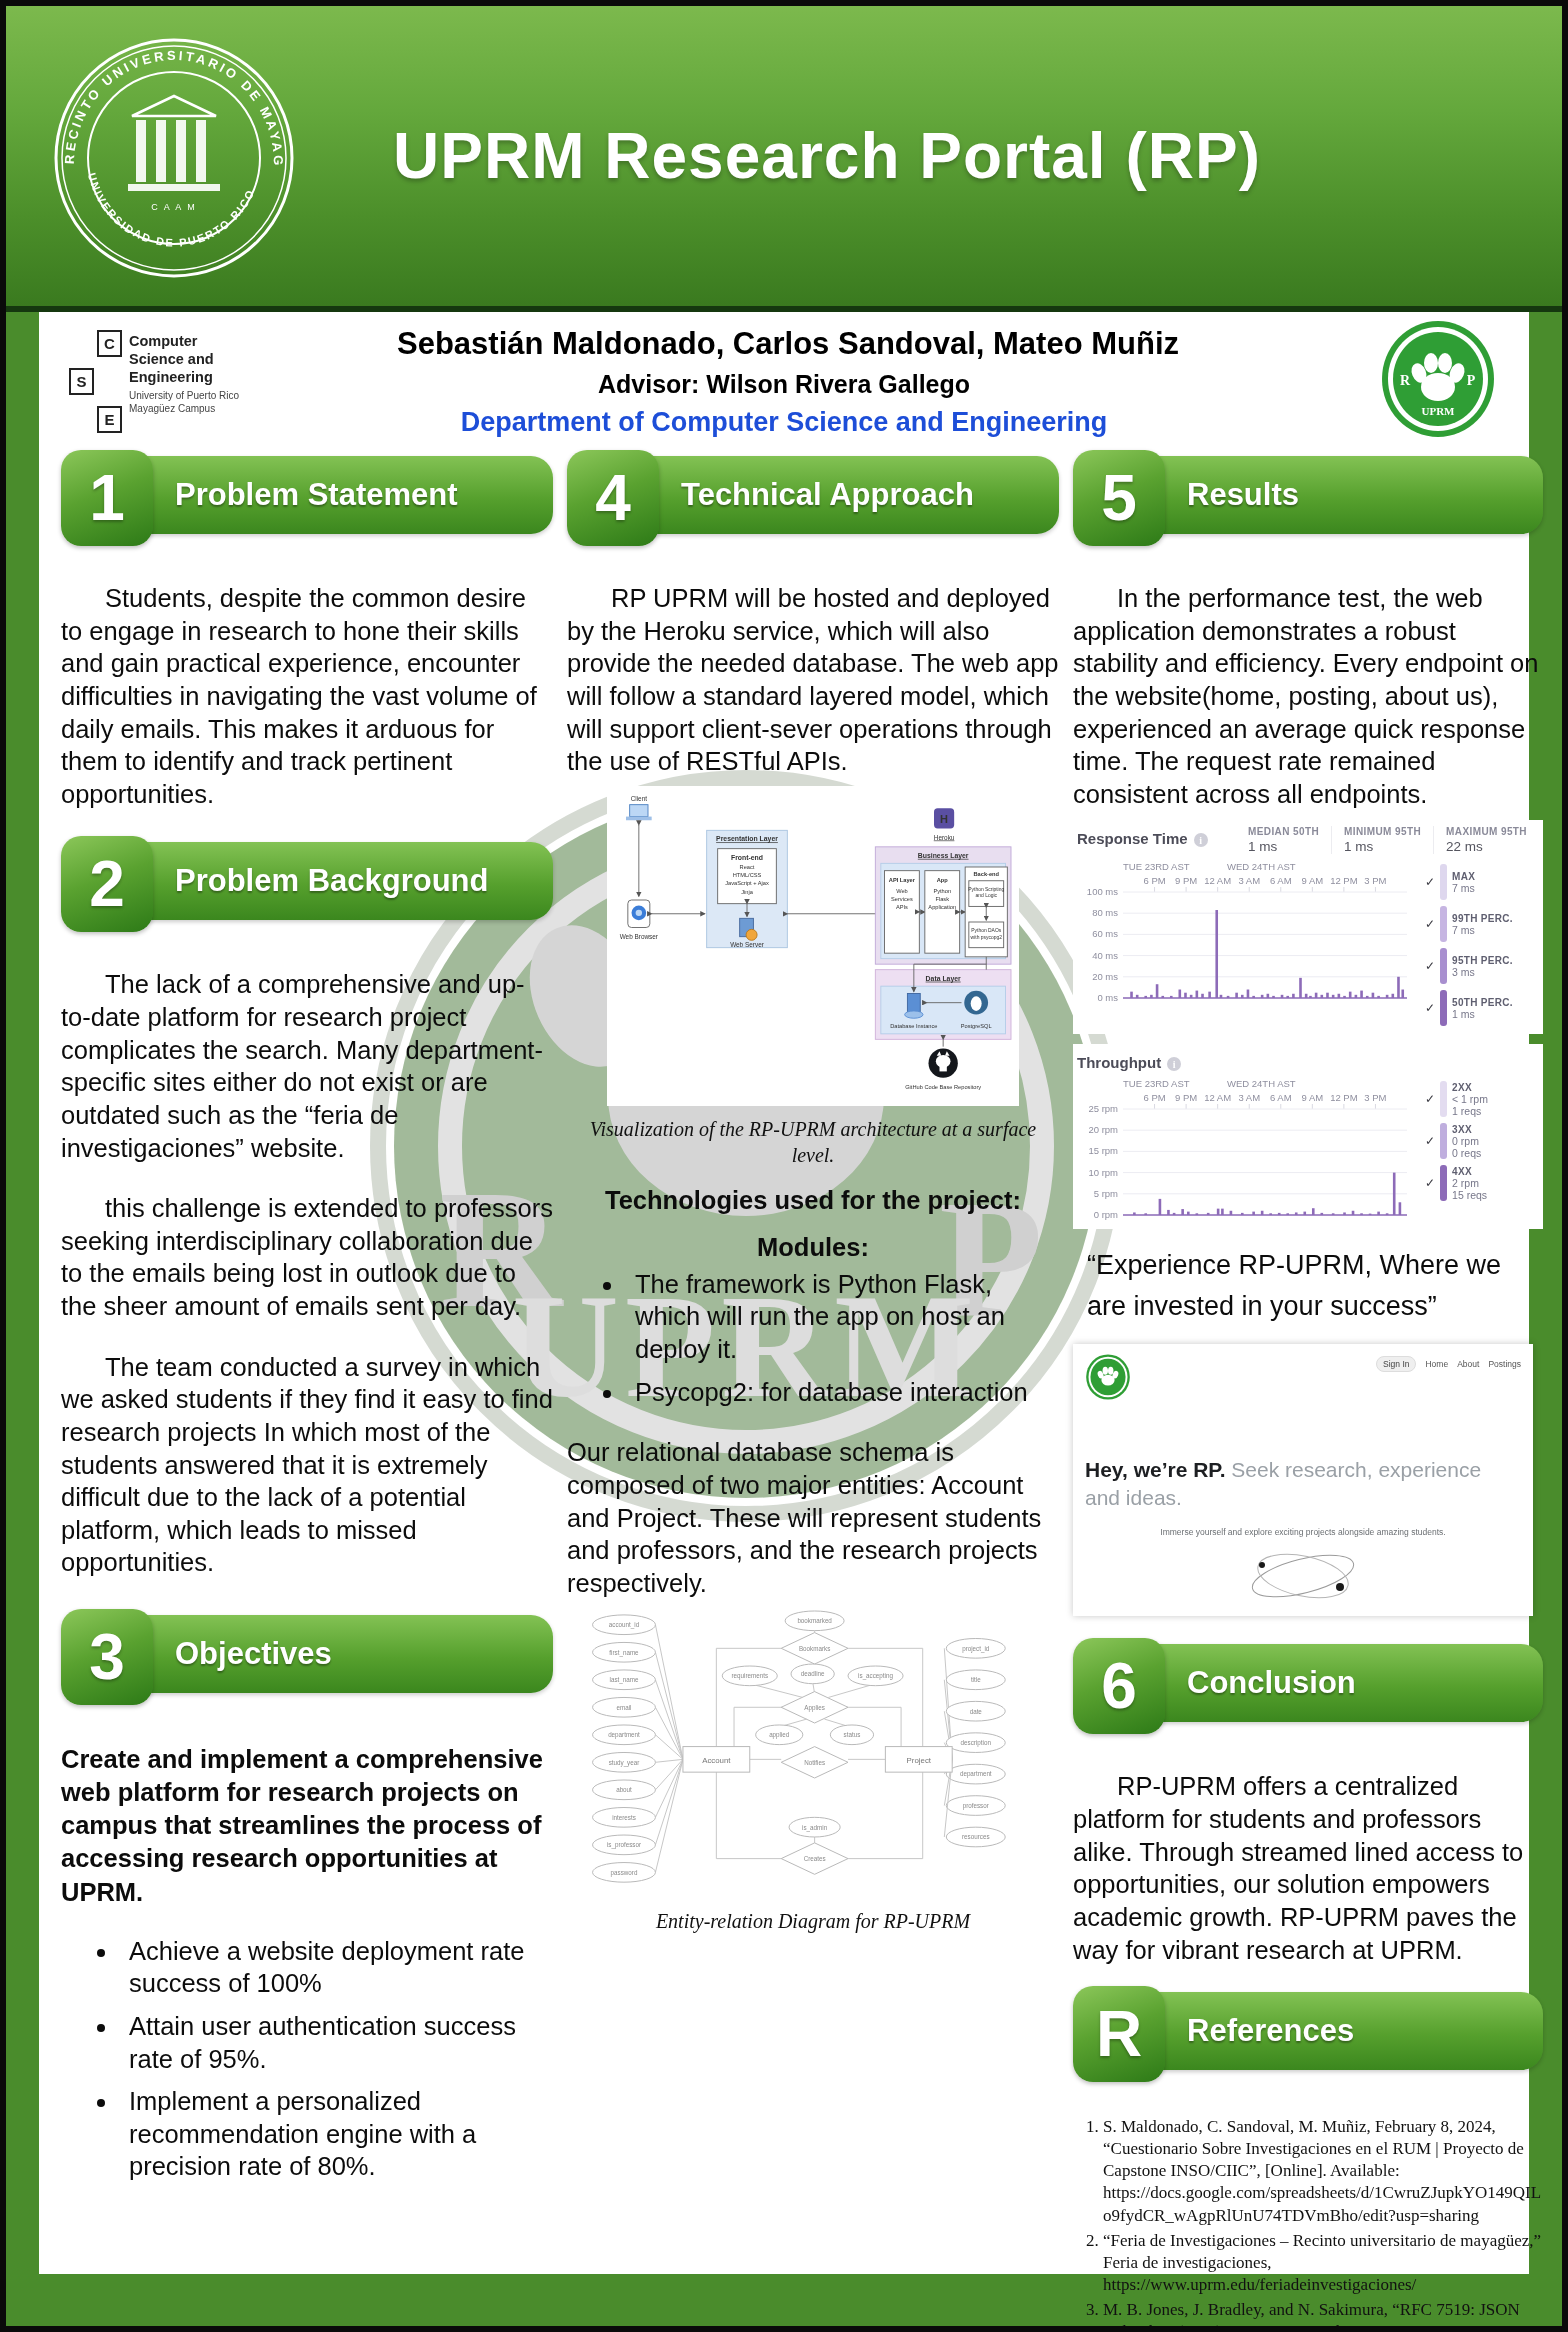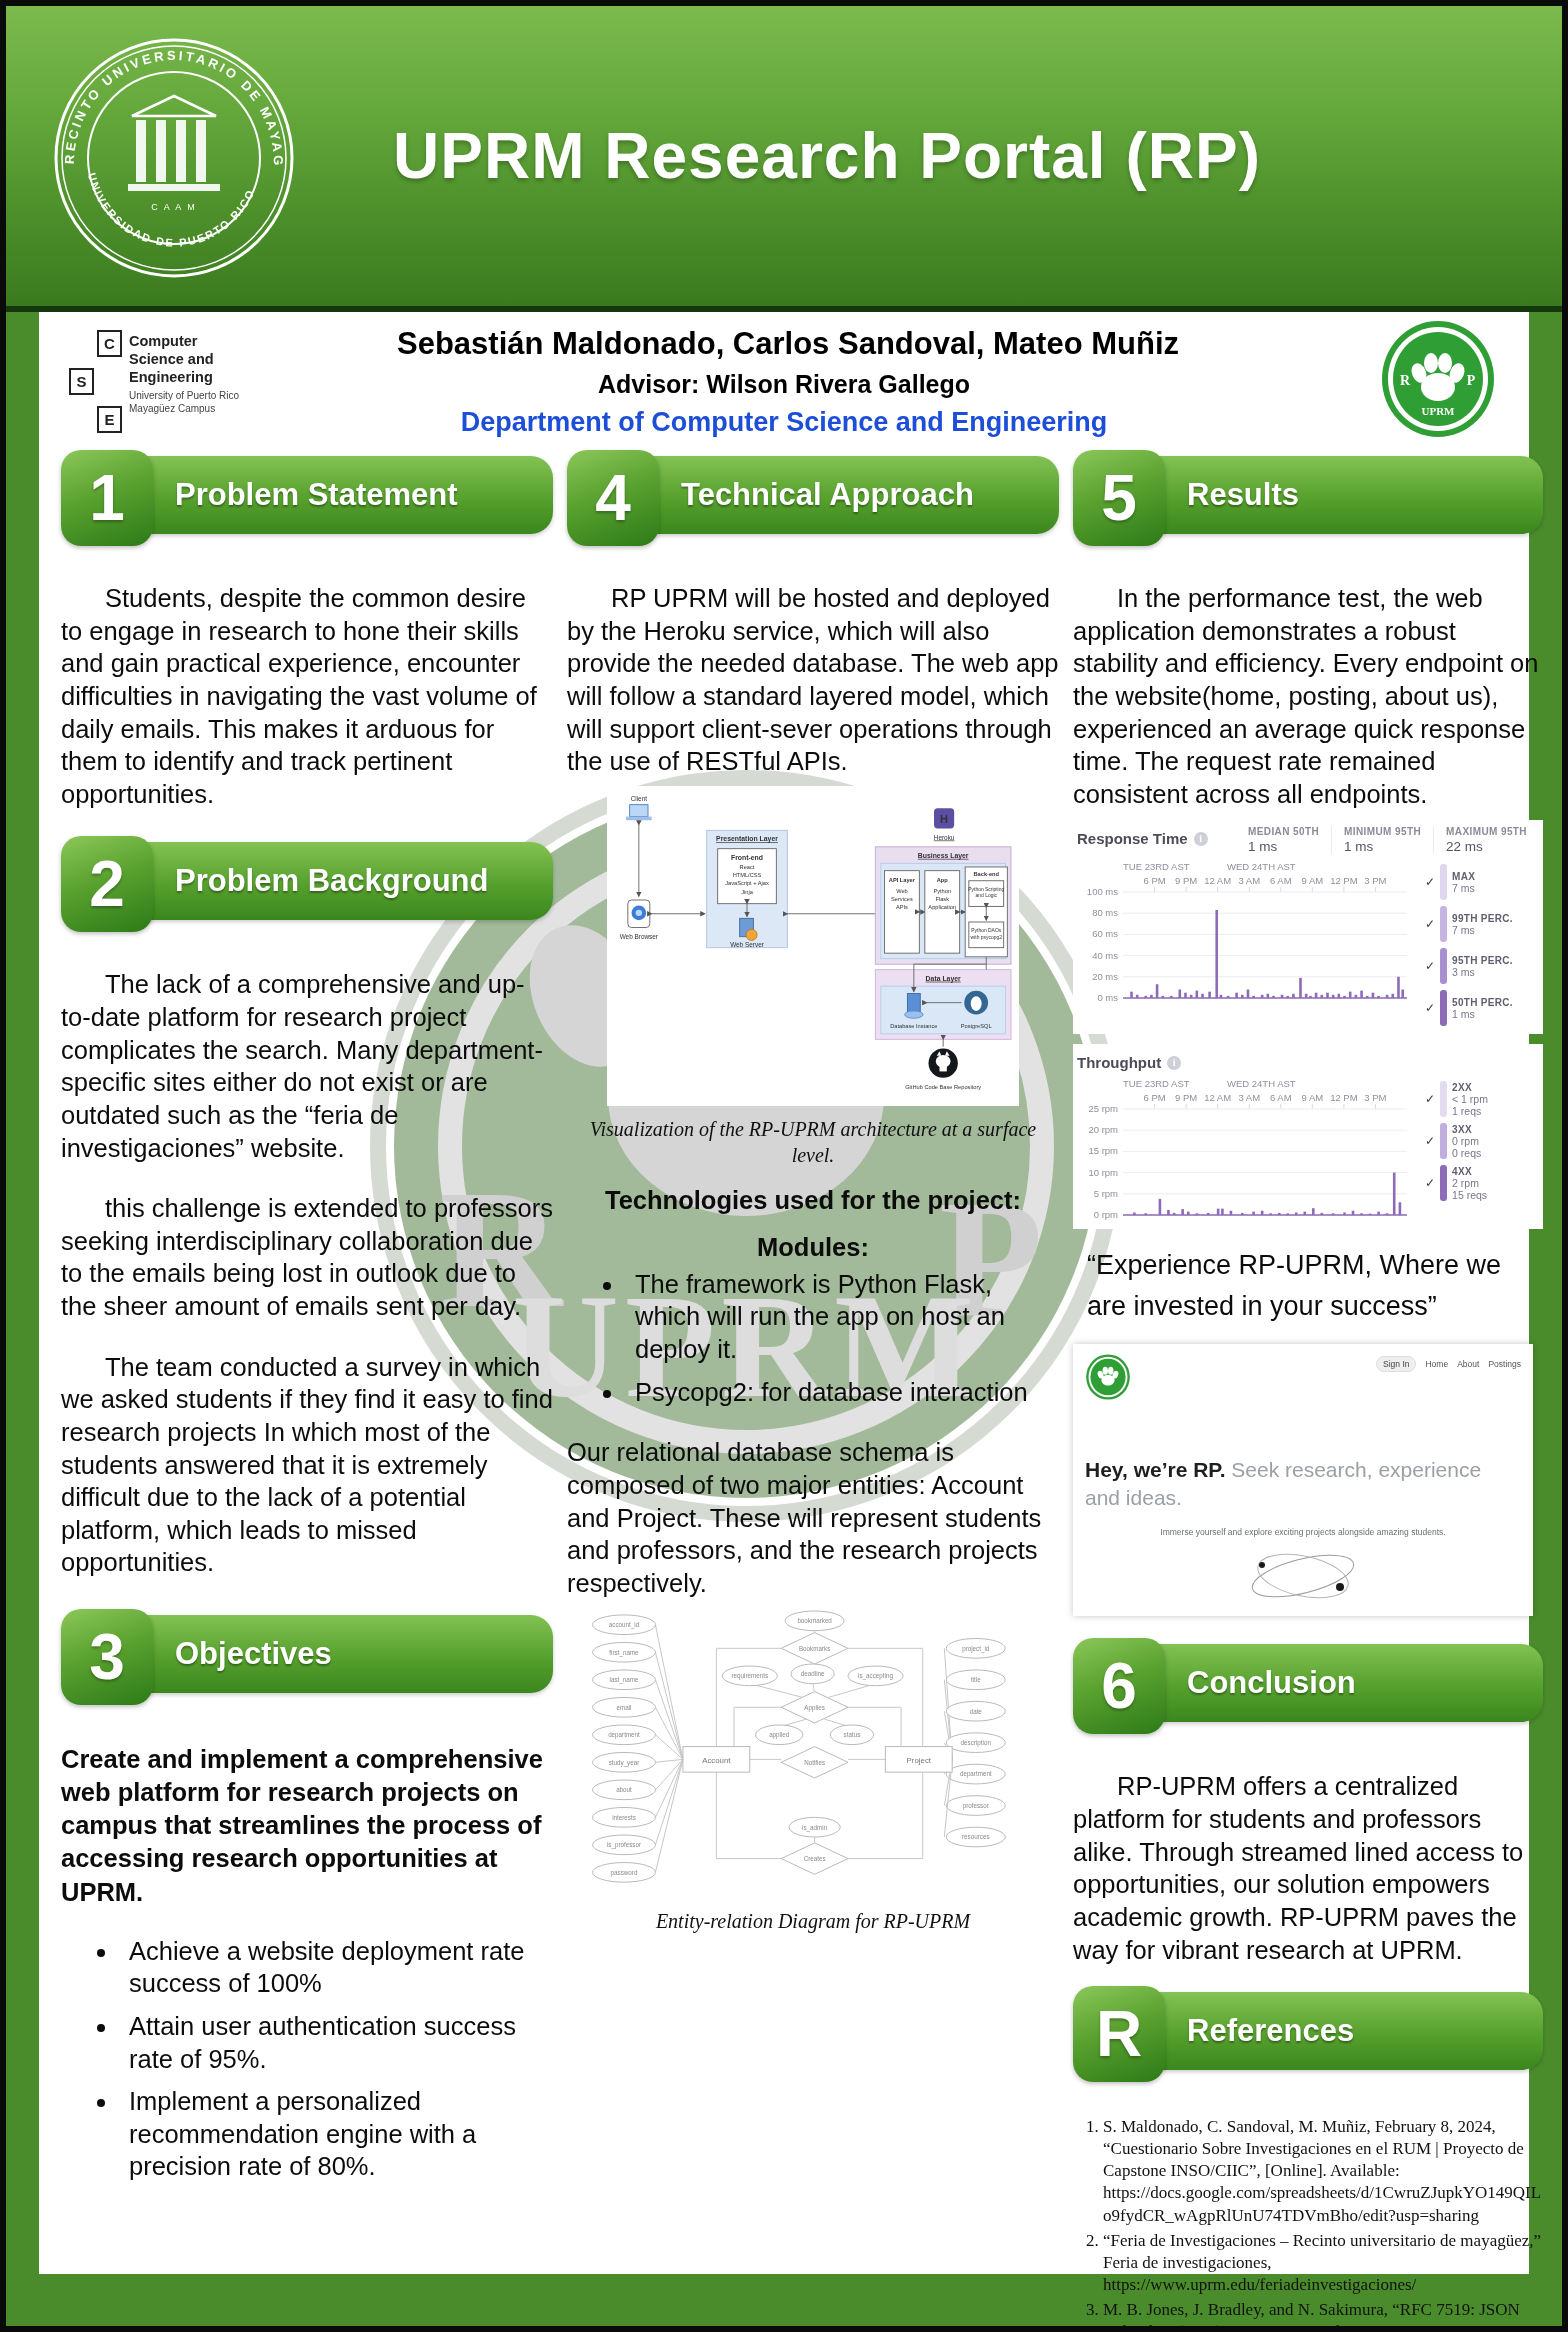--- a/index.html
+++ b/index.html
@@ -63,21 +63,21 @@
 
   .arch-card { width:412px; margin:8px auto 0; background:#fff; padding:4px; }
   .er-wrap { margin-top:10px; background:#fff; }
 
   
   .quote { font-size:27px; line-height:1.5; color:#0c0c0c; margin-top:16px; padding-left:14px; }
 
   
   .chart-card { background:#fff; margin-top:10px; padding:6px 4px 2px 4px; }
   .chart-head { display:flex; align-items:flex-start; }
-  .chart-title-row { display:flex; align-items:center; gap:6px; min-width:150px; padding-top:4px; }
+  .chart-title-row { display:flex; align-items:flex-end; gap:6px; min-width:150px; padding-top:4px; }
   .chart-title { font-size:15px; font-weight:bold; color:#4c4c58; }
   .info-icon { width:14px; height:14px; border-radius:50%; background:#cfcfd8; color:#fff; font-size:10px; font-weight:bold; display:inline-flex; align-items:center; justify-content:center; font-family:"Liberation Serif",serif; }
   .chart-stats { display:flex; margin-left:auto; }
   .stat { padding:0 12px; border-left:1px solid #ececf0; }
   .stat:first-child { border-left:none; }
   .stat-l { font-size:10px; font-weight:bold; letter-spacing:.4px; color:#8a8a99; }
   .stat-v { font-size:13.5px; color:#55555f; margin-top:2px; }
   .chart-body { display:flex; align-items:flex-start; margin-top:4px; }
   .legend { width:118px; padding-left:8px; }
   .lg-item { display:flex; align-items:center; gap:5px; margin:6px 0; }

